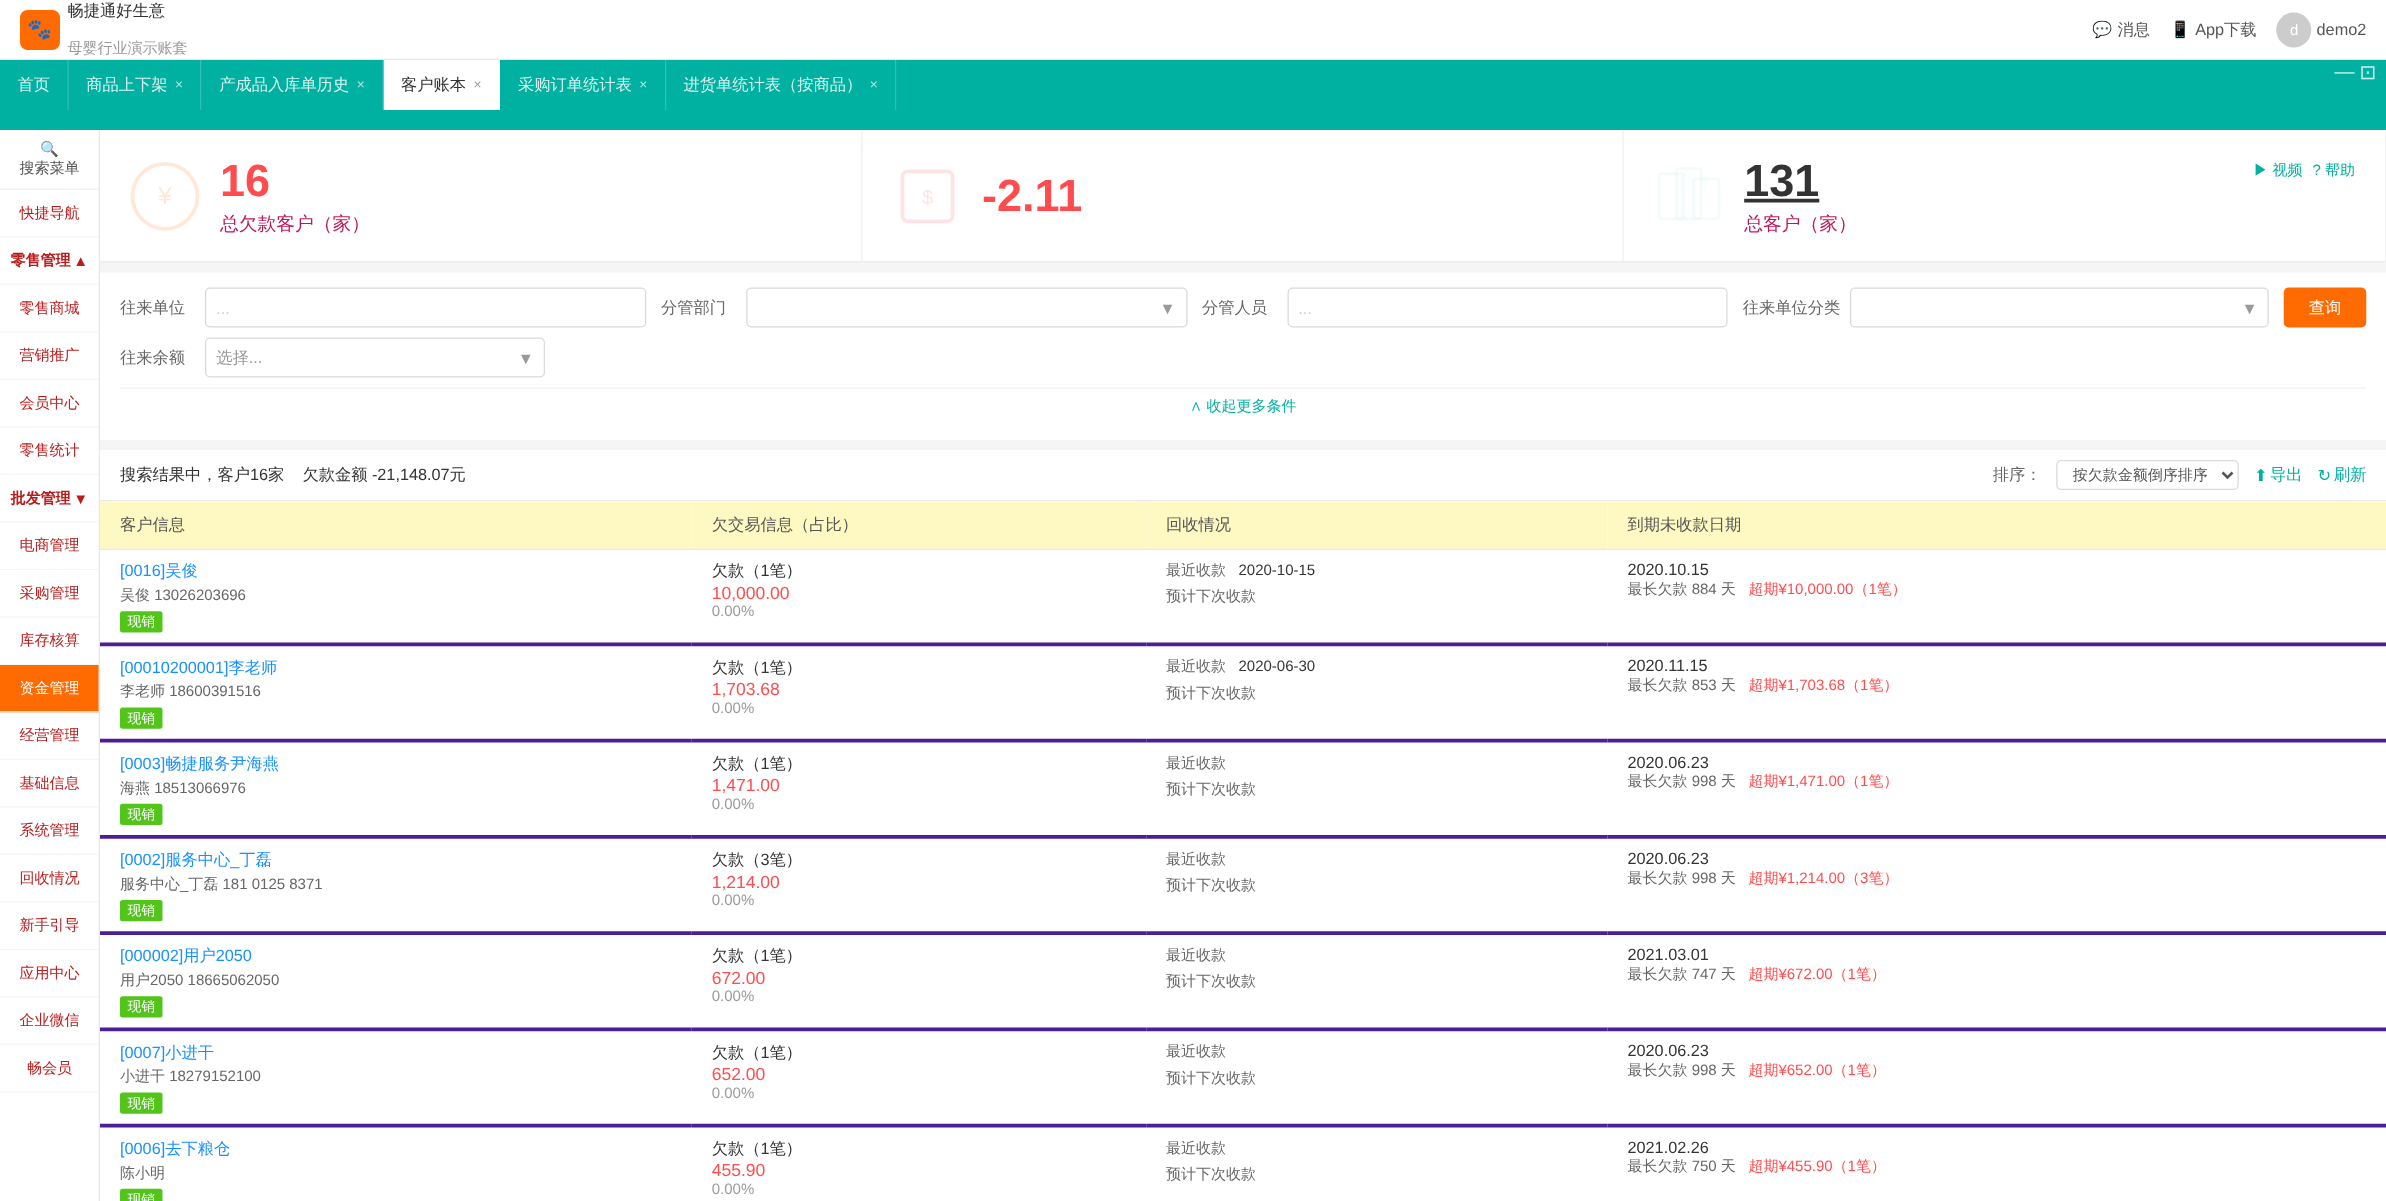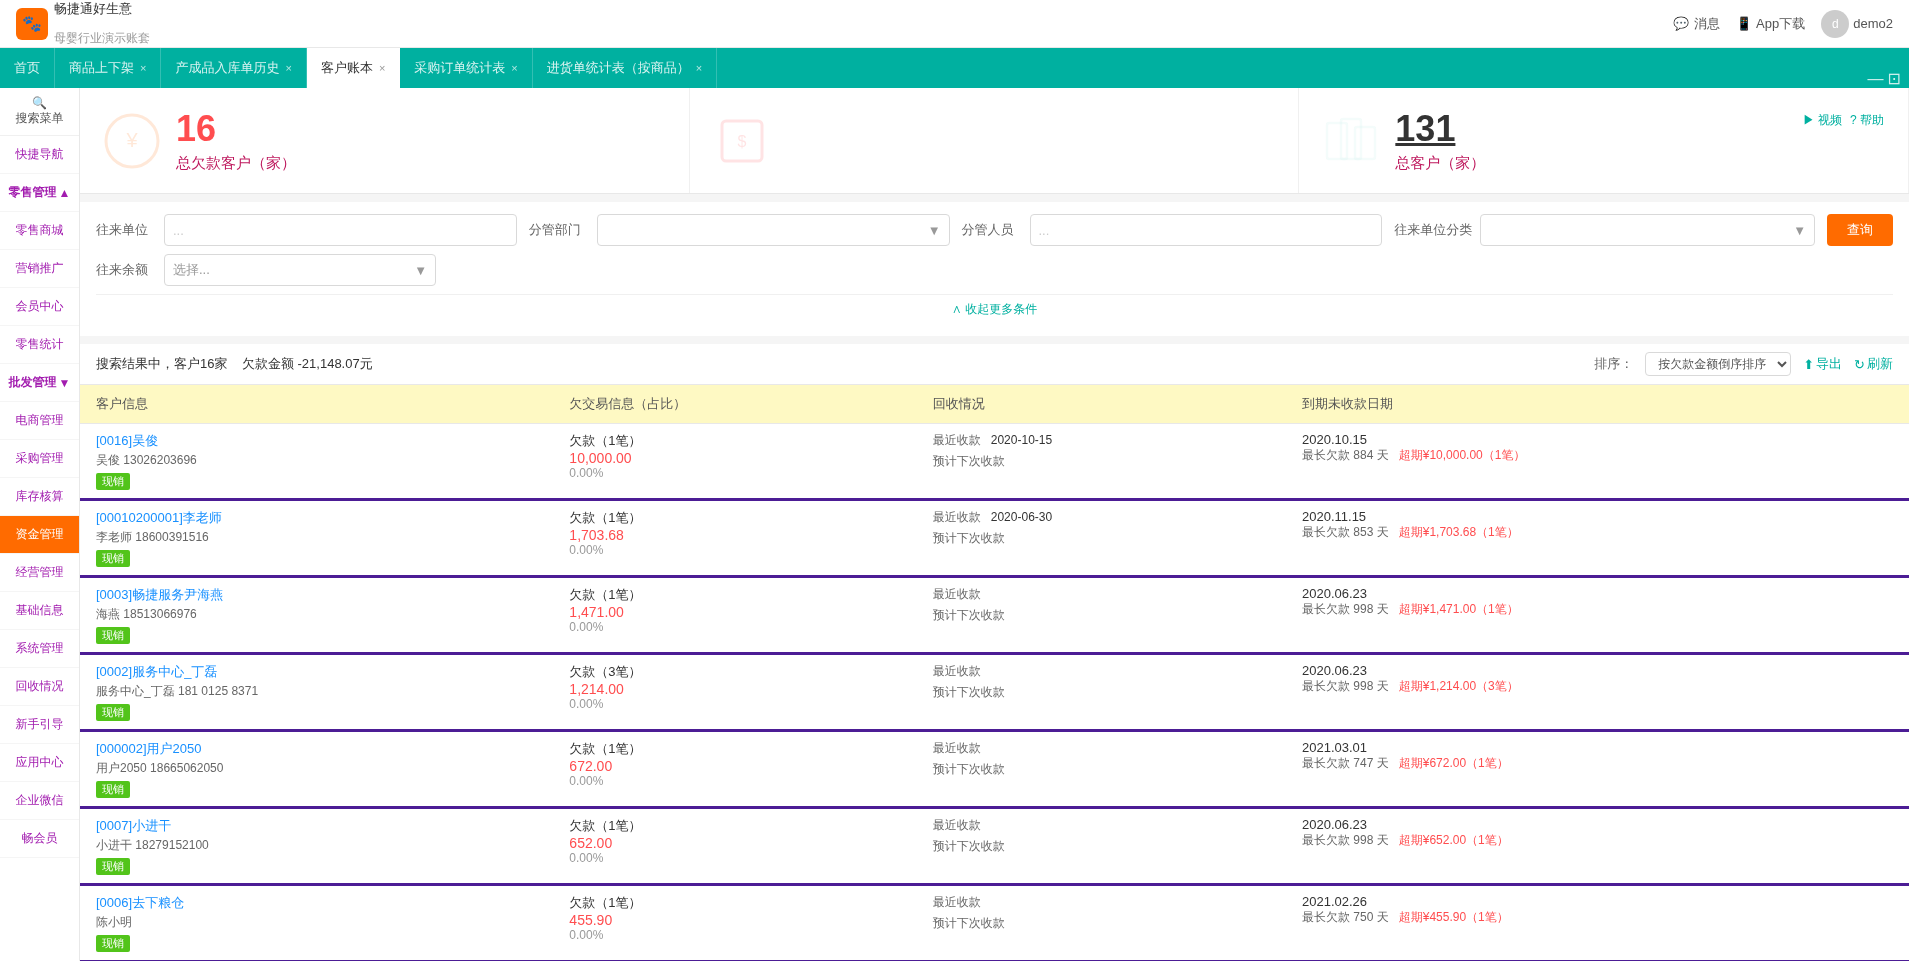--- a/index.html
+++ b/index.html
@@ -15,21 +15,21 @@
     .logo { display: flex; align-items: center; gap: 6px; }
     .logo-icon { width: 32px; height: 32px; background: #ff6b00; border-radius: 6px; display: flex; align-items: center; justify-content: center; color: white; font-size: 16px; }
     .logo-text { font-size: 13px; color: #333; }
     .demo-badge { font-size: 12px; color: #999; margin-top: 12px; }
     .top-bar-right { display: flex; align-items: center; gap: 16px; font-size: 13px; color: #555; }
     .top-bar-right span { cursor: pointer; display: flex; align-items: center; gap: 4px; }
     .avatar { width: 28px; height: 28px; border-radius: 50%; background: #ccc; display: flex; align-items: center; justify-content: center; color: white; font-size: 12px; }
     
     
     .nav-tabs {
-      display: flex; align-items: flex-end; height: 40px;
+      display: flex; align-items: flex-start; height: 56px;
       background: #00b0a0; padding: 0;
     }
     .nav-tab {
       padding: 0 14px; height: 40px; display: flex; align-items: center;
       color: rgba(255,255,255,0.85); cursor: pointer; font-size: 13px; gap: 6px;
       border-right: 1px solid rgba(255,255,255,0.2); white-space: nowrap;
     }
     .nav-tab.active { background: #fff; color: #333; }
     .nav-tab .close-btn { font-size: 11px; color: rgba(255,255,255,0.7); cursor: pointer; }
     .nav-tab.active .close-btn { color: #999; }
@@ -42,21 +42,21 @@
     .sidebar {
       width: 80px; background: #fff; border-right: 1px solid #e8e8e8;
       display: flex; flex-direction: column; overflow-y: auto;
     }
     .sidebar-search {
       padding: 8px 4px; border-bottom: 1px solid #f0f0f0;
       font-size: 12px; color: #555; text-align: center; cursor: pointer;
     }
     .sidebar-item {
       padding: 10px 4px; text-align: center; cursor: pointer;
-      font-size: 12px; color: #a21caf; border-bottom: 1px solid #f5f5f5;
+      font-size: 12px; color: #b91c1c; border-bottom: 1px solid #f5f5f5;
     }
     .sidebar-item.active { background: #ff6b00; color: white; }
     .sidebar-item.has-sub { display: flex; align-items: center; justify-content: center; gap: 2px; font-weight: bold; }
     
     
     .main-content { flex: 1; overflow-y: auto; background: #f5f5f5; }
     
     
     .stats-row {
       display: flex; background: #fff; margin-bottom: 8px;
@@ -247,20 +247,21 @@
         </div>
       </div>
       <div class="stat-card">
         <div class="stat-icon">
           <svg width="56" height="56" viewBox="0 0 56 56" fill="none">
             <rect x="8" y="8" width="40" height="40" rx="4" stroke="#ff4d4f" stroke-width="3" fill="none"></rect>
             <text x="28" y="34" text-anchor="middle" font-size="16" fill="#ff4d4f">$</text>
           </svg>
         </div>
         <div class="stat-info">
+          <div class="stat-value red">-2.11</div>
         </div>
       </div>
       <div class="stat-card">
         <div class="stat-icon">
           <svg width="56" height="56" viewBox="0 0 56 56" fill="none">
             <rect x="4" y="10" width="20" height="36" rx="2" stroke="#00b0a0" stroke-width="2.5" fill="none" opacity="0.3"></rect>
             <rect x="18" y="6" width="20" height="40" rx="2" stroke="#00b0a0" stroke-width="2.5" fill="none" opacity="0.3"></rect>
             <rect x="32" y="14" width="20" height="32" rx="2" stroke="#00b0a0" stroke-width="2.5" fill="none" opacity="0.3"></rect>
           </svg>
         </div>

